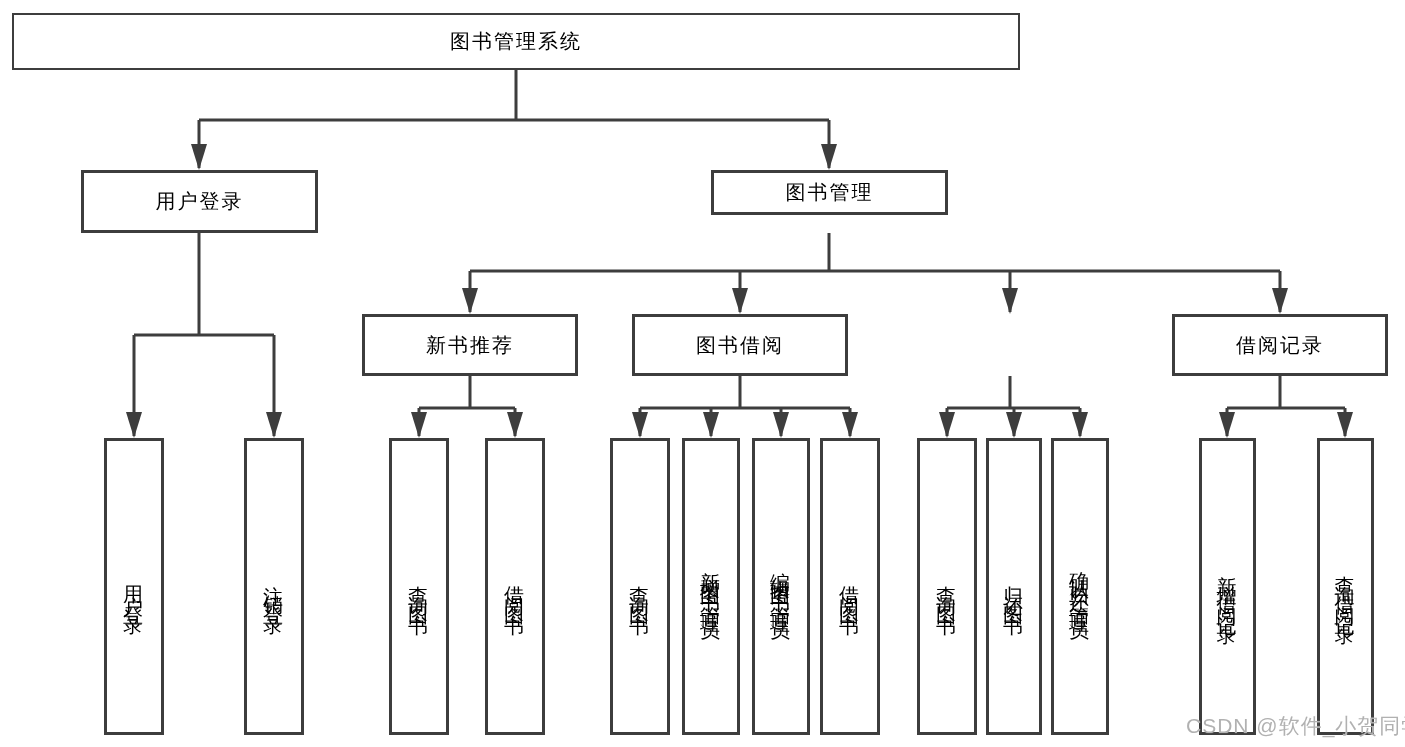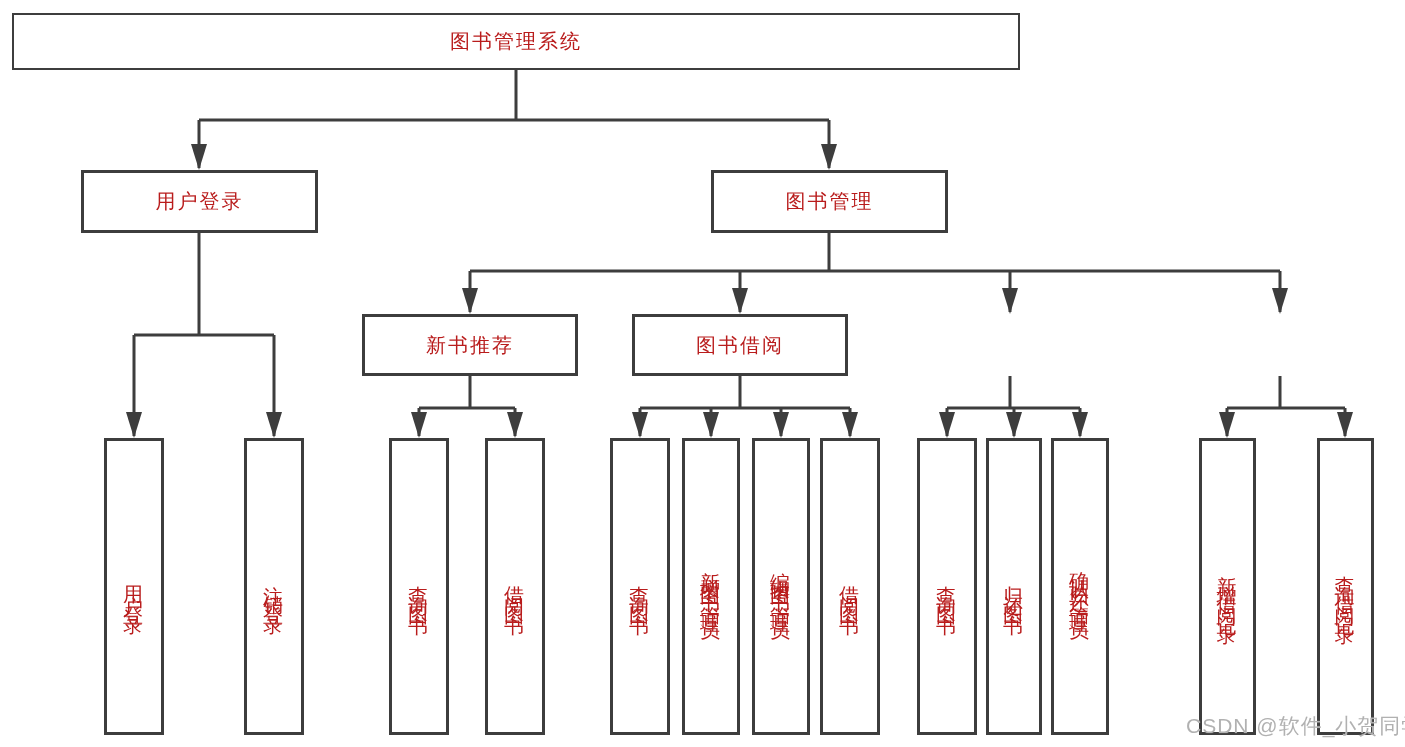--- a/index.html
+++ b/index.html
@@ -10,21 +10,21 @@
     font-family:"Liberation Sans","DejaVu Sans",sans-serif;
     overflow:hidden;
   }
   .wires{position:absolute;left:0;top:0;z-index:1;}
   .box{
     position:absolute;
     background:#ffffff;
     border:3px solid #3d3d3d;
     box-sizing:border-box;
     display:flex;align-items:center;justify-content:center;
-    color:#b91c1c;
+    color:#000000;
     font-size:20px;
     letter-spacing:2px;
     z-index:2;
     white-space:nowrap;
   }
   .box.thin{border-width:2px;}
   .vbox{
     writing-mode:vertical-rl;
     text-orientation:mixed;
     letter-spacing:10px;
@@ -75,24 +75,25 @@
       <polygon points="1014,438 1006,412 1022,412"></polygon>
       <polygon points="1080,438 1072,412 1088,412"></polygon>
       <polygon points="1227,438 1219,412 1235,412"></polygon>
       <polygon points="1345,438 1337,412 1353,412"></polygon>
     </g>
   </svg>
 
   <div class="box thin" style="left:12px;top:13px;width:1008px;height:57px;">图书管理系统</div>
 
   <div class="box" style="left:81px;top:170px;width:237px;height:63px;">用户登录</div>
-  <div class="box" style="left:711px;top:170px;width:237px;height:63px;">图书管理</div>
+  <div class="box" style="left:711px;top:170px;width:237px;height:45px;">图书管理</div>
 
   <div class="box" style="left:362px;top:314px;width:216px;height:62px;">新书推荐</div>
   <div class="box" style="left:632px;top:314px;width:216px;height:62px;">图书借阅</div>
+  <div class="box" style="left:1172px;top:314px;width:216px;height:62px;">借阅记录</div>
 
   <div class="box vbox" style="left:104px;top:438px;width:60px;height:297px;">用户登录</div>
   <div class="box vbox" style="left:244px;top:438px;width:60px;height:297px;">注销登录</div>
 
   <div class="box vbox" style="left:389px;top:438px;width:60px;height:297px;">查询图书</div>
   <div class="box vbox" style="left:485px;top:438px;width:60px;height:297px;">借阅图书</div>
 
   <div class="box vbox" style="left:610px;top:438px;width:60px;height:297px;">查询图书</div>
   <div class="box vbox tight" style="left:682px;top:438px;width:58px;height:297px;">新增图书（管理员）</div>
   <div class="box vbox tight" style="left:752px;top:438px;width:58px;height:297px;">编辑图书（管理员）</div>

